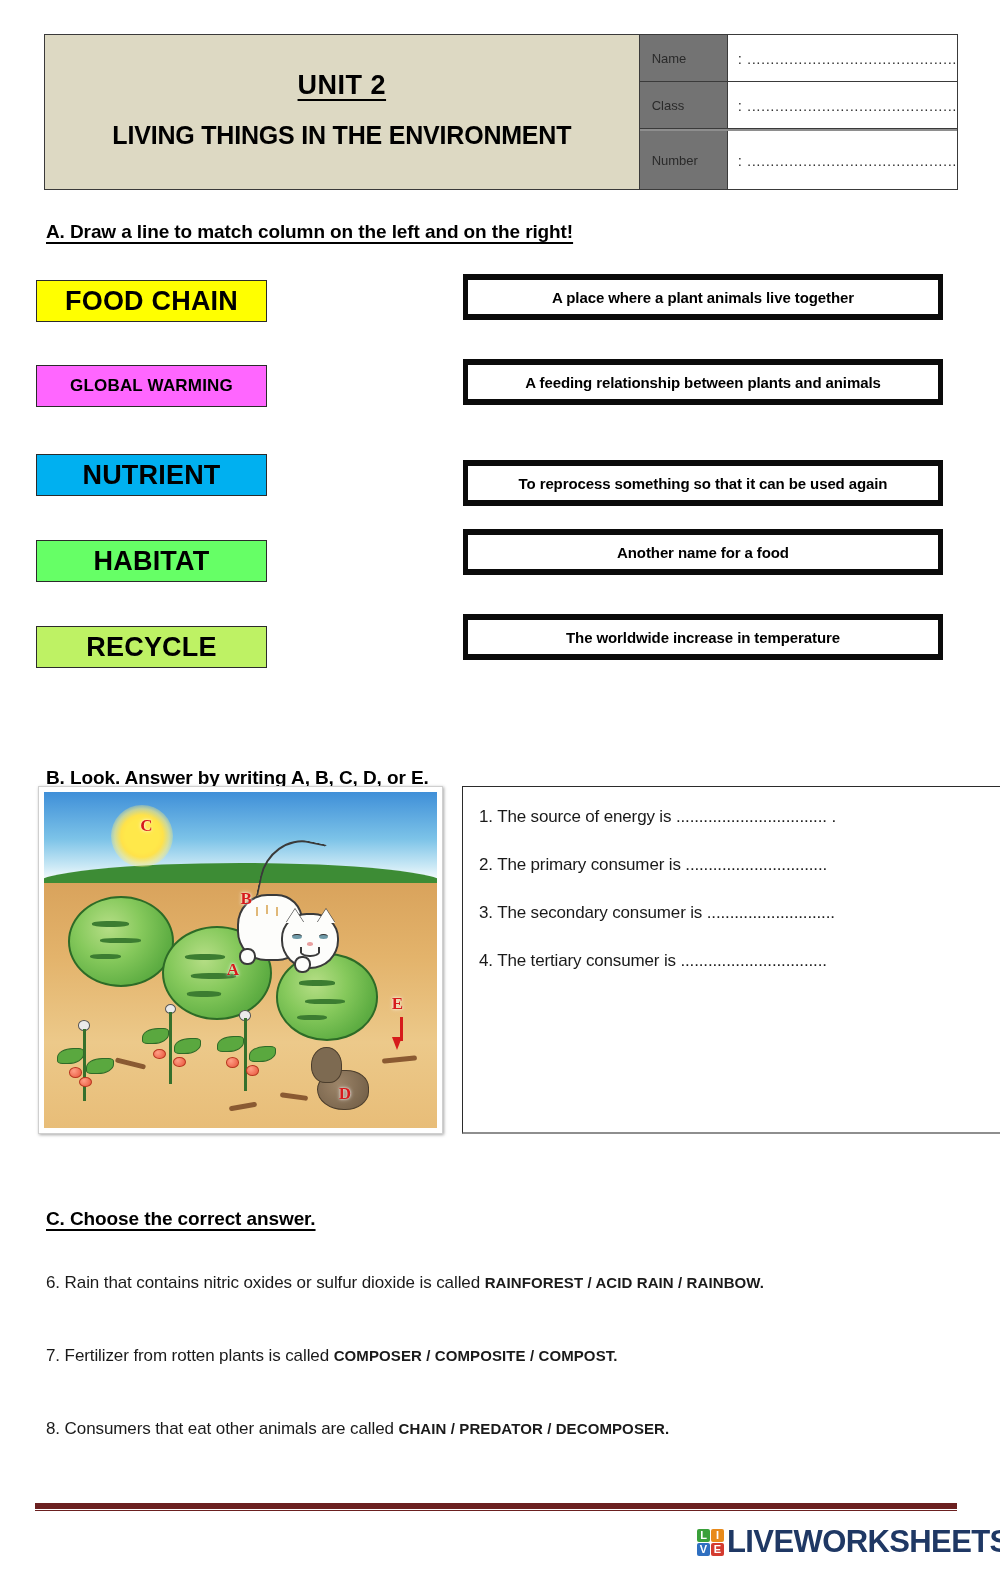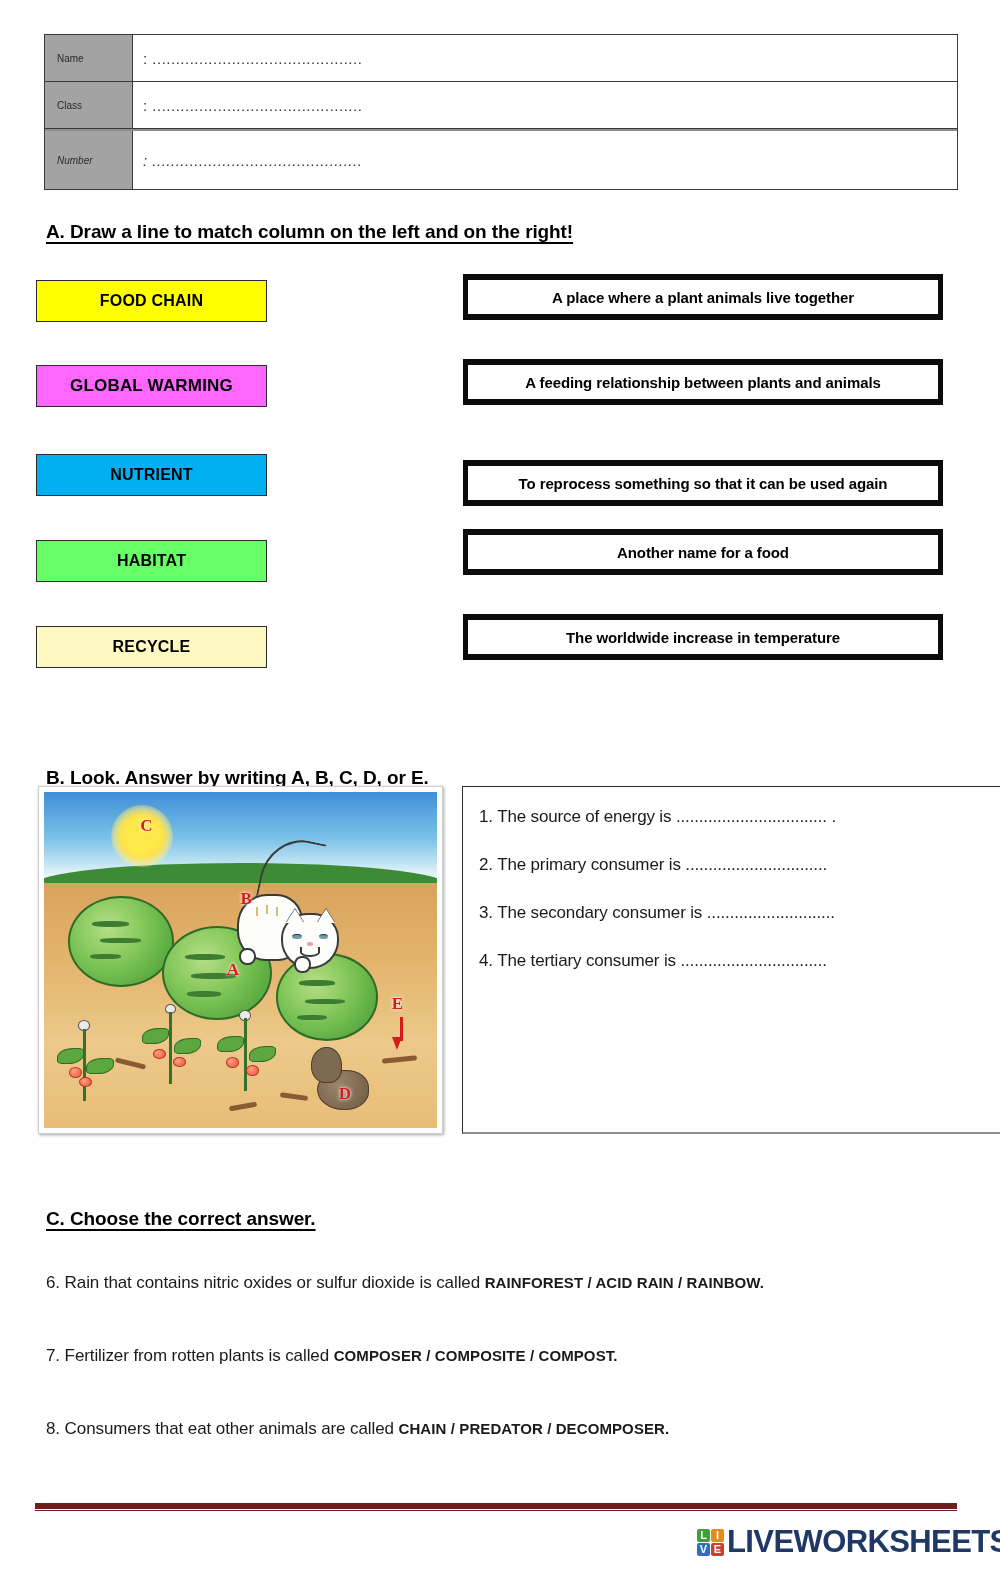--- a/index.html
+++ b/index.html
@@ -51,30 +51,30 @@
   .header-fields {
     flex: 1;
     display: flex;
     flex-direction: column;
   }
   .field-row {
     display: flex;
     flex: 1;
     border-bottom: 1px solid #3a3a3a;
   }
-  .field-row:last-child { border-bottom: none; font-style: italic; }
+  .field-row:last-child { border-bottom: none; }
   .field-row.row-number { flex: 1.25; border-top: 2px solid #8e8e8e; }
   .field-label {
     width: 88px;
-    background: #a3a3a3;
+    background: #737373;
     border-right: 1px solid #3a3a3a;
     display: flex;
     align-items: center;
     padding-left: 12px;
-    font-size: 10px;
+    font-size: 13px;
     color: #2a2a2a;
   }
   .field-value {
     flex: 1;
     background: #ffffff;
     display: flex;
     align-items: center;
     padding-left: 10px;
     font-size: 15px;
     color: #333333;
@@ -106,21 +106,21 @@
     left: 36px;
     width: 231px;
     height: 42px;
     border: 1px solid #2b2b2b;
     display: flex;
     align-items: center;
     justify-content: center;
     font-weight: bold;
     color: #000000;
   }
-  .term-box .term-label { font-size: 16px; letter-spacing: .2px; }
+  .term-box .term-label { font-size: 27px; letter-spacing: .2px; }
   .term-box.small .term-label { font-size: 17px; }
 
   .def-box {
     position: absolute;
     left: 463px;
     width: 480px;
     height: 46px;
     background: #0b0b0b;
     padding: 6px 5px;
   }
@@ -375,20 +375,24 @@
     font-size: 31px;
     font-weight: bold;
     color: #1f3864;
     letter-spacing: -.6px;
   }
 </style>
 </head>
 <body>
 
 <div class="header-table">
+  <div class="header-title-cell">
+    <div class="unit-title">UNIT 2</div>
+    <div class="unit-subtitle">LIVING THINGS IN THE ENVIRONMENT</div>
+  </div>
   <div class="header-fields">
     <div class="field-row">
       <div class="field-label">Name</div>
       <div class="field-value">: .............................................</div>
     </div>
     <div class="field-row">
       <div class="field-label">Class</div>
       <div class="field-value">: .............................................</div>
     </div>
     <div class="field-row row-number">
@@ -406,21 +410,21 @@
   </div>
   <div class="term-box small" style="top:365px;background:#FF66FF">
     <span class="term-label">GLOBAL WARMING</span>
   </div>
   <div class="term-box" style="top:454px;background:#00B0F0">
     <span class="term-label">NUTRIENT</span>
   </div>
   <div class="term-box" style="top:540px;background:#66FF66">
     <span class="term-label">HABITAT</span>
   </div>
-  <div class="term-box" style="top:626px;background:#fef9c3">
+  <div class="term-box" style="top:626px;background:#bef264">
     <span class="term-label">RECYCLE</span>
   </div>
 
   <div class="def-box" style="top:274px">
     <div class="def-inner">A place where a plant animals live together</div>
   </div>
   <div class="def-box" style="top:359px">
     <div class="def-inner">A feeding relationship between plants and animals</div>
   </div>
   <div class="def-box" style="top:460px">

